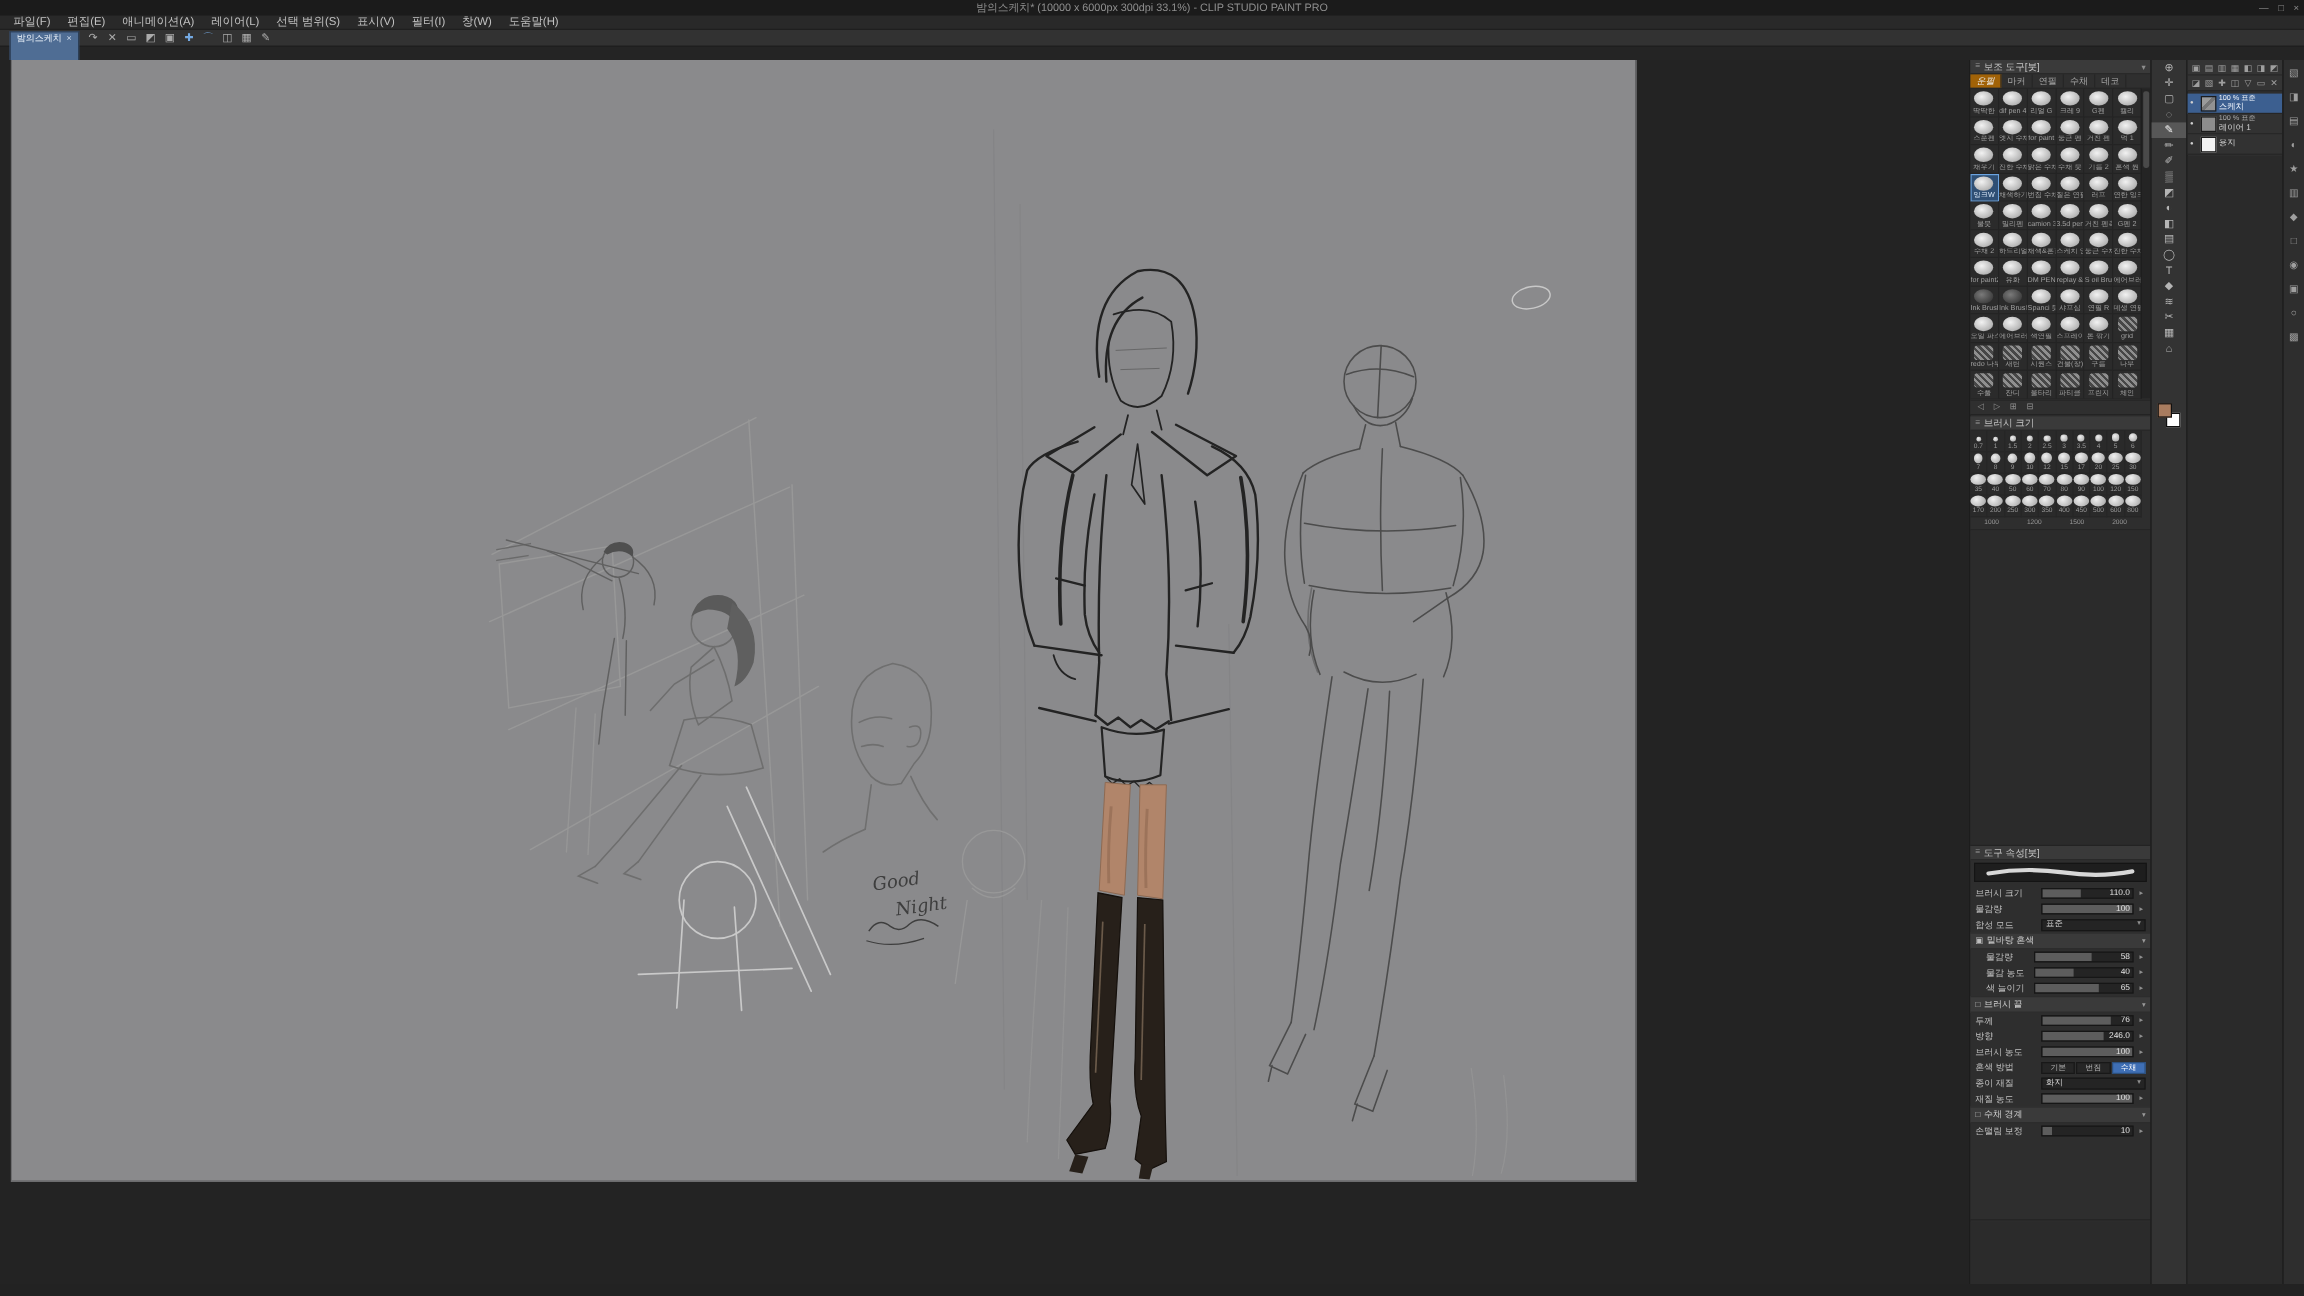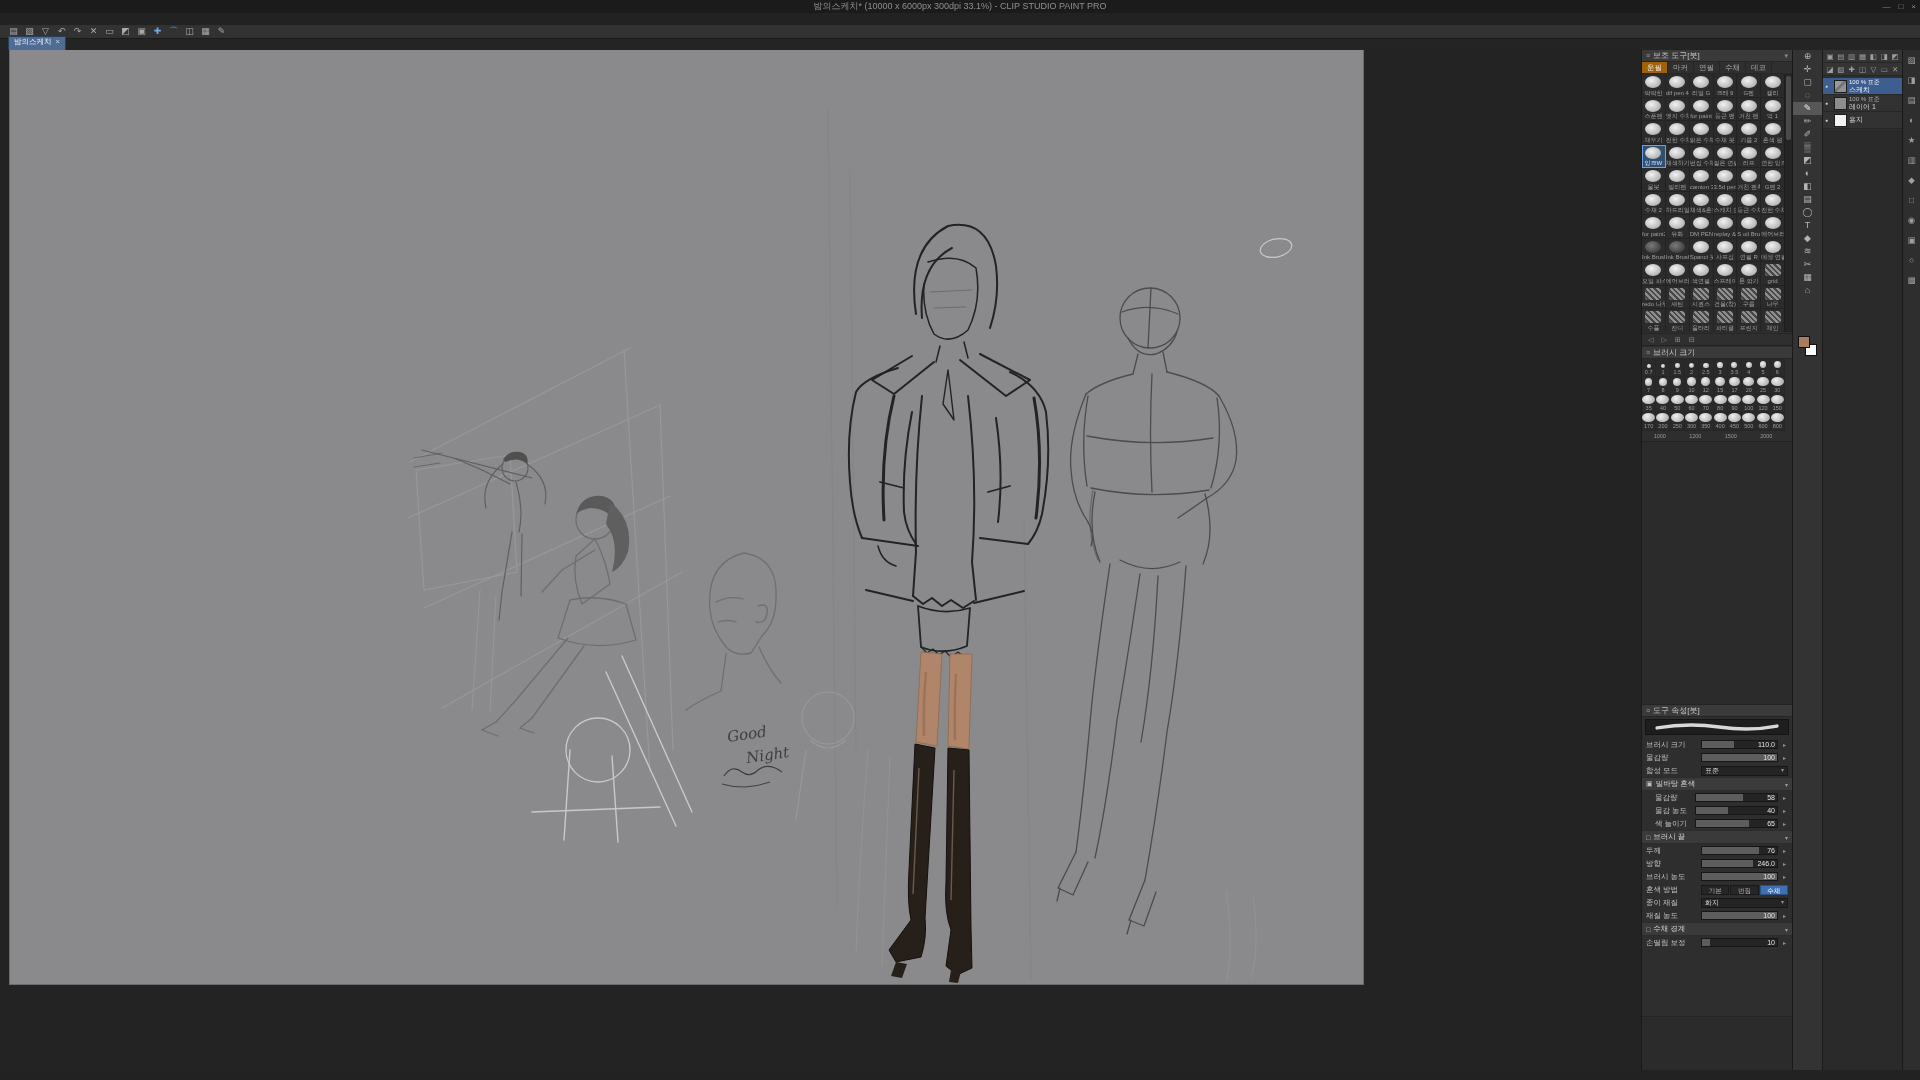--- a/index.html
+++ b/index.html
@@ -10,42 +10,42 @@
   
   .titlebar { position:absolute; left:0; top:0; right:0; height:13px; background:#1b1b1b; color:#8f8f8f; font-size:9px; line-height:13px; text-align:center; }
   .wincontrols { position:absolute; right:4px; top:0; height:13px; display:flex; gap:8px; }
   .wincontrols span { font-size:8px; line-height:13px; color:#8a8a8a; cursor:default; }
   .menubar { position:absolute; left:0; top:13px; right:0; height:12px; background:#292929; display:flex; padding-left:4px; border-bottom:1px solid #1f1f1f; }
   .menuitem { font-size:9.5px; line-height:12px; color:#c2c2c2; padding:0 7px; white-space:nowrap; }
   .cmdbar { position:absolute; left:0; top:25px; right:0; height:14px; background:#323232; border-bottom:1px solid #1a1a1a; display:flex; align-items:center; padding-left:6px; gap:1px; }
   .cmdicon { width:15px; text-align:center; font-size:9px; color:#ababab; line-height:13px; }
   .cmdicon.v-on { color:#74a9e2; }
   .tabbar { position:absolute; left:0; top:39px; right:0; height:11px; background:#242424; display:flex; align-items:flex-end; padding-left:8px; }
-  .doctab { height:14px; background:#4f6d94; color:#eef4fb; font-size:7.5px; line-height:10px; padding:0 5px; display:flex; gap:4px; border:1px solid #2c3e55; border-bottom:none; }
+  .doctab { height:24px; background:#4f6d94; color:#eef4fb; font-size:7.5px; line-height:10px; padding:0 5px; display:flex; gap:4px; border:1px solid #2c3e55; border-bottom:none; }
   .doctab .x { color:#c9d6e6; }
 
   
   .main { position:absolute; left:0; top:50px; right:0; bottom:10px; background:#232323; }
   .canvas-area { position:absolute; left:0; top:0; width:1641px; height:100%; overflow:hidden; background:#232323; }
   .artboard { position:absolute; left:10px; top:0; width:1353px; height:934px; background:#8a8a8c; outline:1px solid #6c6c6e; }
   .artboard svg { position:absolute; left:0; top:0; width:100%; height:100%; }
 
   
   .panel { position:absolute; left:0; right:0; background:#2e2e2e; border-bottom:1px solid #232323; }
   .phead { height:12px; background:#3a3a3a; border-bottom:1px solid #262626; display:flex; align-items:center; gap:3px; padding:0 4px; }
   .phicon { font-size:7px; color:#9a9a9a; }
   .phtitle { font-size:8px; color:#c6c6c6; white-space:nowrap; overflow:hidden; flex:1; }
   .phx { font-size:7px; color:#8d8d8d; }
 
   
   .panel-col1 { position:absolute; left:1641px; top:0; width:151px; height:100%; background:#2e2e2e; border-left:1px solid #1a1a1a; }
   .subtool { top:0; height:296px; }
   .subtabs { position:absolute; left:0; top:12px; right:0; height:12px; background:#2f2f2f; display:flex; border-bottom:1px solid #262626; }
   .subtab { font-size:7.5px; line-height:12px; color:#a8a8a8; padding:0 5px; border-right:1px solid #262626; white-space:nowrap; }
-  .subtab.selected { background:#a16207; color:#ececec; }
+  .subtab.selected { background:#a16207; color:#ececec;font-style:italic; }
   .bgrid { position:absolute; left:0; top:24px; width:143px; height:258px; overflow:hidden; display:grid; grid-template-columns:repeat(6,1fr); grid-auto-rows:23.5px; background:#272727; }
   .bcell { position:relative; background:#2b2b2b; border-right:1px solid #232323; border-bottom:1px solid #232323; overflow:hidden; }
   .blob { display:block; width:16px; height:12px; margin:2px auto 0; border-radius:50%; background:radial-gradient(ellipse at 40% 38%, #f2f2f2, #b9b9b9 65%, #8a8a8a); }
   .bcell.v-dark .blob { background:radial-gradient(ellipse at 40% 38%, #7a7a7a, #3d3d3d 75%); }
   .bcell.v-tex .blob { border-radius:3px; background:repeating-linear-gradient(45deg,#8f8f8f 0 2px,#474747 2px 4px); }
   .bname { position:absolute; left:0; right:0; bottom:0; font-size:6px; line-height:7px; color:#9f9f9f; text-align:center; white-space:nowrap; overflow:hidden; }
   .bcell.selected { background:#2f4f74; outline:1px solid #6ba3e0; outline-offset:-1px; }
   .bcell.selected .bname { color:#d9e8f8; }
   .vscroll { position:absolute; right:0; top:24px; width:8px; height:258px; background:#242424; border-left:1px solid #1e1e1e; }
   .vthumb { position:absolute; left:1px; right:1px; top:2px; height:64px; background:#4a4a4a; border-radius:2px; }
@@ -131,20 +131,32 @@
   <div class="titlebar">
     <span>밤의스케치* (10000 x 6000px 300dpi 33.1%) - CLIP STUDIO PAINT PRO</span>
     <div class="wincontrols">
 
     <span>—</span>
         <span>□</span>
         <span>×</span>
       </div>
   </div>
 
+  <div class="menubar">
+
+  <span class="menuitem">파일(F)</span>
+      <span class="menuitem">편집(E)</span>
+      <span class="menuitem">애니메이션(A)</span>
+      <span class="menuitem">레이어(L)</span>
+      <span class="menuitem">선택 범위(S)</span>
+      <span class="menuitem">표시(V)</span>
+      <span class="menuitem">필터(I)</span>
+      <span class="menuitem">창(W)</span>
+      <span class="menuitem">도움말(H)</span>
+    </div>
 
   <div class="cmdbar">
 
   <span class="cmdicon">▤</span>
       <span class="cmdicon">▧</span>
       <span class="cmdicon">▽</span>
       <span class="cmdicon">↶</span>
       <span class="cmdicon">↷</span>
       <span class="cmdicon">✕</span>
       <span class="cmdicon">▭</span>

